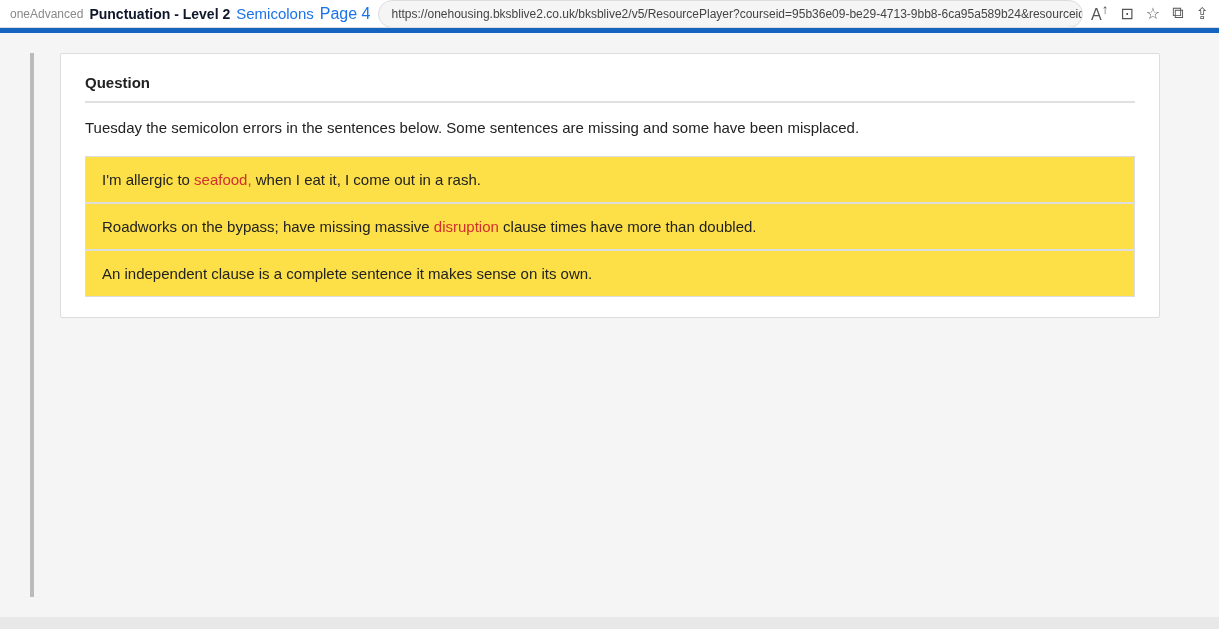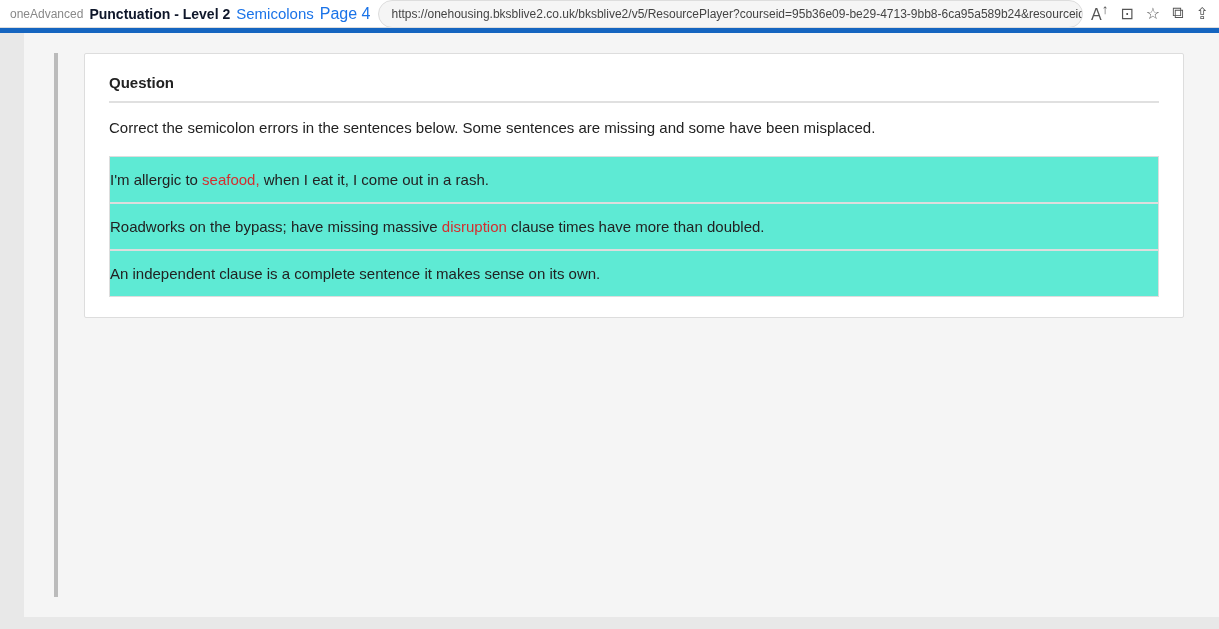--- a/index.html
+++ b/index.html
@@ -89,21 +89,20 @@
       width: 100%;
     }
 
     
     .main-content {
       background: #f5f5f5;
       padding: 20px 30px 20px 60px;
       height: calc(629px - 40px - 5px);
       overflow: hidden;
       position: relative;
-      margin-left: 24px;
     }
 
     
     .left-indicator {
       position: absolute;
       left: 30px;
       top: 20px;
       width: 4px;
       background: #bbb;
       bottom: 20px;
@@ -139,25 +138,25 @@
     }
 
     
     .sentence-list {
       display: flex;
       flex-direction: column;
       gap: 0;
     }
 
     .sentence-item {
-      padding: 12px 0;
+      padding: 12px 16px;
       font-size: 15px;
       color: #222;
       border: 1px solid #ddd;
-      background: #5eead4;
+      background: #fde047;
       line-height: 1.4;
     }
 
     .sentence-item:not(:last-child) {
       border-bottom: 1px solid #ddd;
     }
 
     .highlight-seafood {
       color: #d32f2f;
     }
@@ -189,21 +188,21 @@
 
 <div class="accent-bar"></div>
 
 <div class="main-content">
   <div class="left-indicator"></div>
 
   <div class="question-container">
     <div class="question-label">Question</div>
 
     <div class="question-instruction">
-      <span>Correct the </span><strong>semicolon errors</strong><span> in the sentences below. Some sentences are </span><strong>missing</strong><span> and some have been </span><strong>misplaced</strong><span>.</span>
+      <span>Tuesday the </span><strong>semicolon errors</strong><span> in the sentences below. Some sentences are </span><strong>missing</strong><span> and some have been </span><strong>misplaced</strong><span>.</span>
     </div>
 
     <div class="sentence-list">
 
       <div class="sentence-item">
         <span>I'm allergic to </span><span class="highlight-seafood">seafood,</span><span> when I eat it, I come out in a rash.</span>
       </div>
 
       <div class="sentence-item">
         <span>Roadworks on the bypass; have missing massive </span><span class="highlight-disruption">disruption</span><span> clause times have more than doubled.</span>

